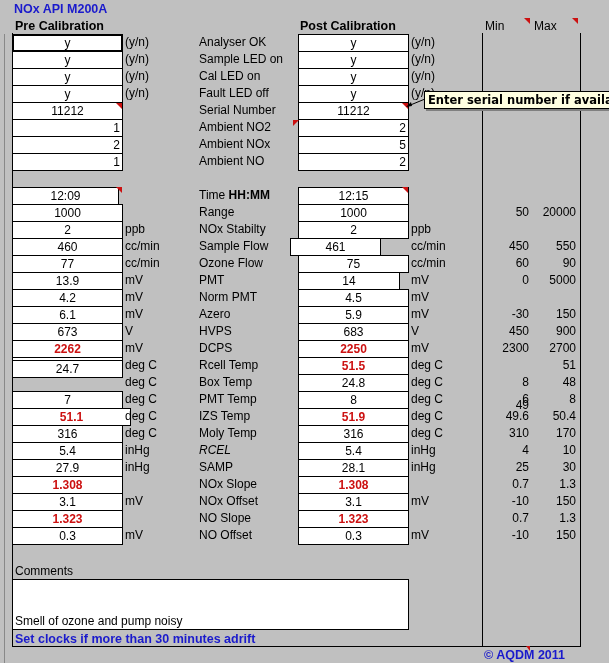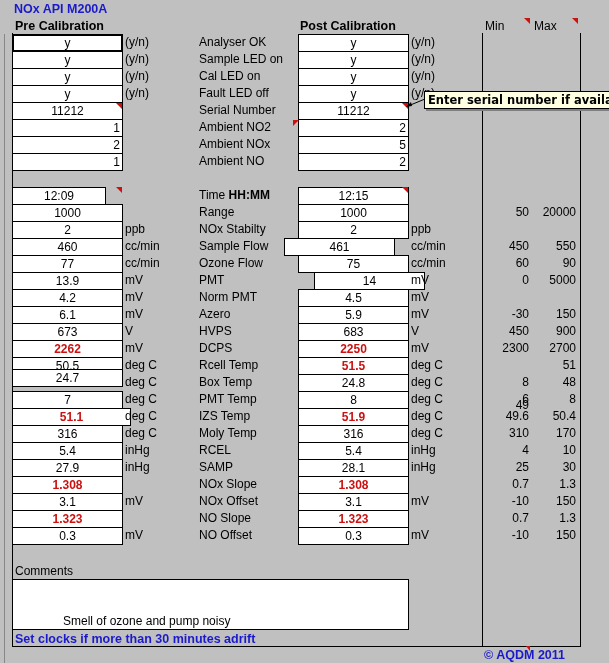--- a/index.html
+++ b/index.html
@@ -22,21 +22,21 @@
   .cell.red { color:#cc1111; font-weight:bold; }
   .cell.sel { border:2px solid #000; line-height:14px; }
   .unit { position:absolute; font-size:12px; line-height:17px; }
   .label { position:absolute; left:199px; font-size:12px; line-height:17px; }
   .label b { font-weight:bold; }
   .mm { position:absolute; font-size:12px; line-height:17px; text-align:right; width:40px; }
   .tri { position:absolute; width:0; height:0; border-top:6px solid #cc1111; border-left:6px solid transparent; }
   .tri-l { position:absolute; width:0; height:0; border-top:6px solid #cc1111; border-right:6px solid transparent; }
   .comments-label { left:15px; top:564px; font-size:12px; }
   .comments-box { left:12px; top:579px; width:397px; height:51px; background:#fff; border:1px solid #000; box-sizing:border-box; }
-  .comments-text { left:15px; top:614px; font-size:12px;margin-left:48px; }
+  .comments-text { left:15px; top:614px; font-size:12px; }
   .note { left:15px; top:632px; font-weight:bold; color:#1a1acc; font-size:12.5px; }
   .copy { left:484px; top:648px; font-weight:bold; color:#1a1acc; font-size:12.5px; }
   .tooltip {
     left:424px; top:91px; background:#ffffe1; border:1px solid #000; font-weight:bold;
     font-family:"DejaVu Sans", sans-serif; font-size:11.5px; padding:1px 3px; white-space:nowrap;
     box-shadow:2px 2px 0 #808080;
   }
   .arrow { left:404px; top:98px; width:22px; height:10px; }
 </style>
 </head>
@@ -83,51 +83,51 @@
     <div class="label" style="top:119px;">Ambient NO2</div>
     <div class="cell right" style="left:12px;top:136px;width:111px;">2</div>
     <div class="cell right" style="left:298px;top:136px;width:111px;">5</div>
     <div class="label" style="top:136px;">Ambient NOx</div>
     <div class="cell right" style="left:12px;top:153px;width:111px;">1</div>
     <div class="cell right" style="left:298px;top:153px;width:111px;">2</div>
     <div class="label" style="top:153px;">Ambient NO</div>
     <div class="tri" style="left:116px;top:103px;"></div>
     <div class="tri" style="left:402px;top:103px;"></div>
     <div class="tri-l" style="left:293px;top:120px;"></div>
-    <div class="cell" style="left:12px;top:187px;width:94px;">12:09</div>
+    <div class="cell" style="left:12px;top:187px;width:107px;">12:09</div>
     <div class="cell" style="left:298px;top:187px;width:111px;">12:15</div>
     <div class="label" style="top:187px;"><span>Time</span> <b>HH:MM</b></div>
     <div class="tri" style="left:116px;top:187px;"></div>
     <div class="tri" style="left:402px;top:187px;"></div>
     <div class="cell" style="left:12px;top:204px;width:111px;">1000</div>
     <div class="cell" style="left:298px;top:204px;width:111px;">1000</div>
     <div class="label" style="top:204px;">Range</div>
     <div class="mm" style="left:489px;top:204px;">50</div>
     <div class="mm" style="left:536px;top:204px;">20000</div>
     <div class="cell" style="left:12px;top:221px;width:111px;">2</div>
     <div class="cell" style="left:298px;top:221px;width:111px;">2</div>
     <div class="label" style="top:221px;">NOx Stabilty</div>
     <div class="unit" style="left:125px;top:221px;">ppb</div>
     <div class="unit" style="left:411px;top:221px;">ppb</div>
     <div class="cell" style="left:12px;top:238px;width:111px;">460</div>
-    <div class="cell" style="left:284px;top:238px;width:111px;">461</div>
+    <div class="cell" style="left:290px;top:238px;width:91px;">461</div>
     <div class="label" style="top:238px;">Sample Flow</div>
     <div class="unit" style="left:125px;top:238px;">cc/min</div>
     <div class="unit" style="left:411px;top:238px;">cc/min</div>
     <div class="mm" style="left:489px;top:238px;">450</div>
     <div class="mm" style="left:536px;top:238px;">550</div>
     <div class="cell" style="left:12px;top:255px;width:111px;">77</div>
     <div class="cell" style="left:298px;top:255px;width:111px;">75</div>
     <div class="label" style="top:255px;">Ozone Flow</div>
     <div class="unit" style="left:125px;top:255px;">cc/min</div>
     <div class="unit" style="left:411px;top:255px;">cc/min</div>
     <div class="mm" style="left:489px;top:255px;">60</div>
     <div class="mm" style="left:536px;top:255px;">90</div>
     <div class="cell" style="left:12px;top:272px;width:111px;">13.9</div>
-    <div class="cell" style="left:314px;top:272px;width:111px;">14</div>
+    <div class="cell" style="left:298px;top:272px;width:102px;">14</div>
     <div class="label" style="top:272px;">PMT</div>
     <div class="unit" style="left:125px;top:272px;">mV</div>
     <div class="unit" style="left:411px;top:272px;">mV</div>
     <div class="mm" style="left:489px;top:272px;">0</div>
     <div class="mm" style="left:536px;top:272px;">5000</div>
     <div class="cell" style="left:12px;top:289px;width:111px;">4.2</div>
     <div class="cell" style="left:298px;top:289px;width:111px;">4.5</div>
     <div class="label" style="top:289px;">Norm PMT</div>
     <div class="unit" style="left:125px;top:289px;">mV</div>
     <div class="unit" style="left:411px;top:289px;">mV</div>
@@ -152,21 +152,21 @@
     <div class="unit" style="left:411px;top:340px;">mV</div>
     <div class="mm" style="left:489px;top:340px;">2300</div>
     <div class="mm" style="left:536px;top:340px;">2700</div>
     <div class="cell" style="left:12px;top:357px;width:111px;">50.5</div>
     <div class="cell red" style="left:298px;top:357px;width:111px;">51.5</div>
     <div class="label" style="top:357px;">Rcell Temp</div>
     <div class="unit" style="left:125px;top:357px;">deg C</div>
     <div class="unit" style="left:411px;top:357px;">deg C</div>
     <div class="mm" style="left:489px;top:357px;margin-top:40px;">49</div>
     <div class="mm" style="left:536px;top:357px;">51</div>
-    <div class="cell" style="left:12px;top:369px;width:111px;">24.7</div>
+    <div class="cell" style="left:12px;top:360px;width:111px;">24.7</div>
     <div class="cell" style="left:298px;top:374px;width:111px;">24.8</div>
     <div class="label" style="top:374px;">Box Temp</div>
     <div class="unit" style="left:125px;top:374px;">deg C</div>
     <div class="unit" style="left:411px;top:374px;">deg C</div>
     <div class="mm" style="left:489px;top:374px;">8</div>
     <div class="mm" style="left:536px;top:374px;">48</div>
     <div class="cell" style="left:12px;top:391px;width:111px;">7</div>
     <div class="cell" style="left:298px;top:391px;width:111px;">8</div>
     <div class="label" style="top:391px;">PMT Temp</div>
     <div class="unit" style="left:125px;top:391px;">deg C</div>
@@ -182,21 +182,21 @@
     <div class="mm" style="left:536px;top:408px;">50.4</div>
     <div class="cell" style="left:12px;top:425px;width:111px;">316</div>
     <div class="cell" style="left:298px;top:425px;width:111px;">316</div>
     <div class="label" style="top:425px;">Moly Temp</div>
     <div class="unit" style="left:125px;top:425px;">deg C</div>
     <div class="unit" style="left:411px;top:425px;">deg C</div>
     <div class="mm" style="left:489px;top:425px;">310</div>
     <div class="mm" style="left:536px;top:425px;">170</div>
     <div class="cell" style="left:12px;top:442px;width:111px;">5.4</div>
     <div class="cell" style="left:298px;top:442px;width:111px;">5.4</div>
-    <div class="label" style="top:442px;">RCEL</div>
+    <div class="label" style="top:442px;font-style:italic;">RCEL</div>
     <div class="unit" style="left:125px;top:442px;">inHg</div>
     <div class="unit" style="left:411px;top:442px;">inHg</div>
     <div class="mm" style="left:489px;top:442px;">4</div>
     <div class="mm" style="left:536px;top:442px;">10</div>
     <div class="cell" style="left:12px;top:459px;width:111px;">27.9</div>
     <div class="cell" style="left:298px;top:459px;width:111px;">28.1</div>
     <div class="label" style="top:459px;">SAMP</div>
     <div class="unit" style="left:125px;top:459px;">inHg</div>
     <div class="unit" style="left:411px;top:459px;">inHg</div>
     <div class="mm" style="left:489px;top:459px;">25</div>

